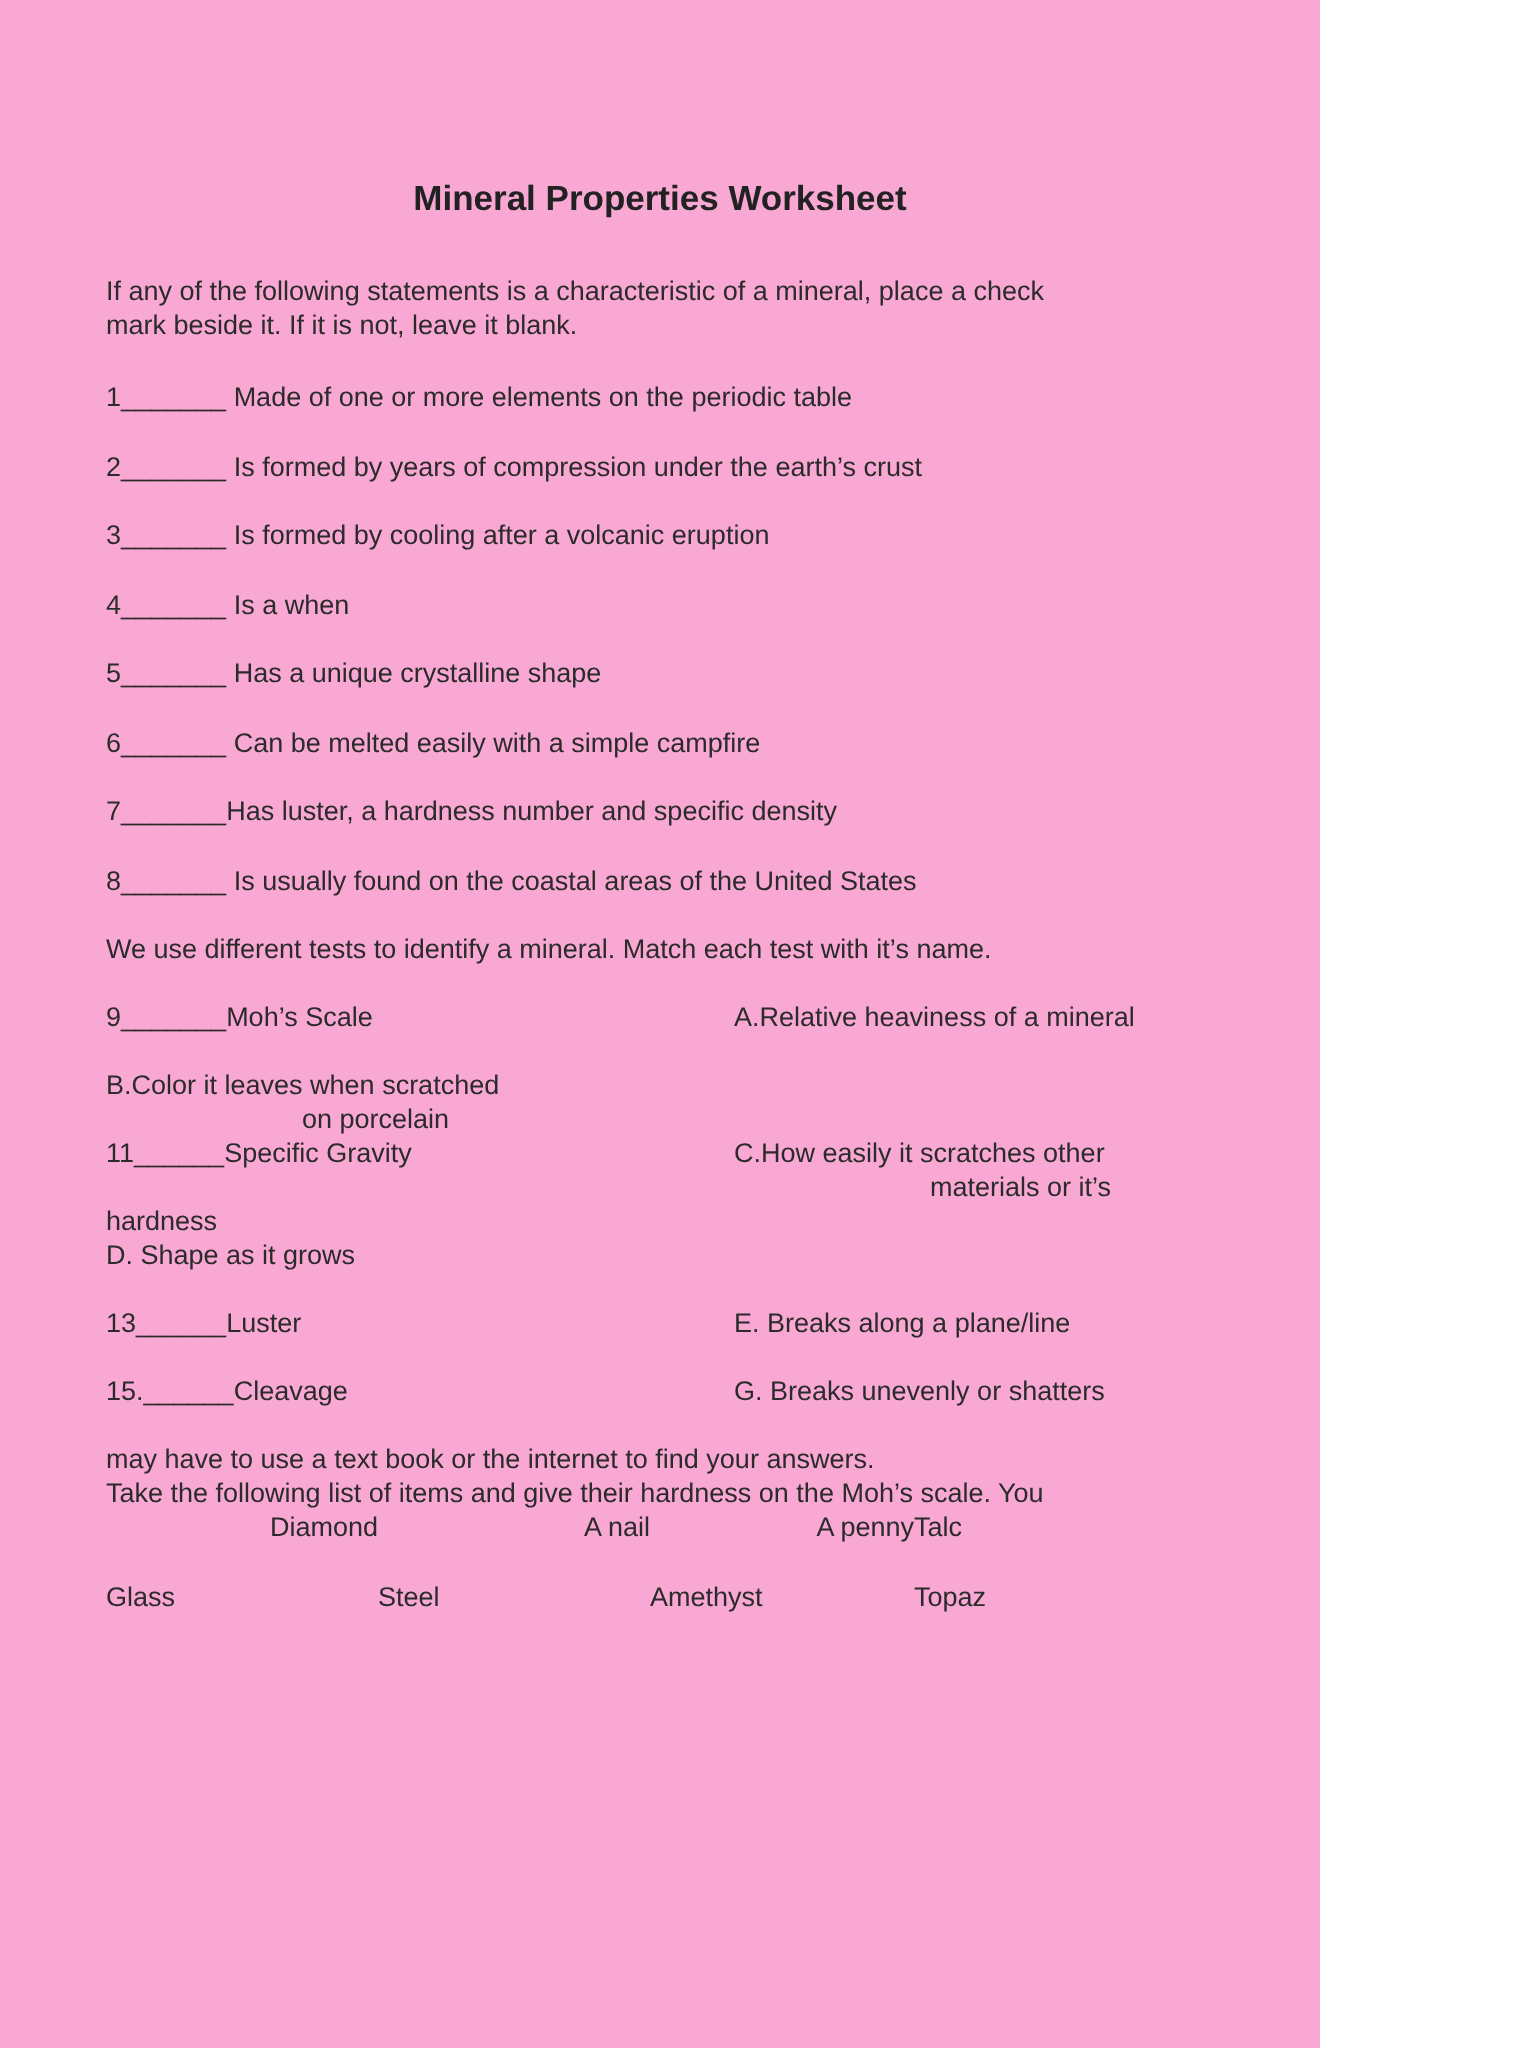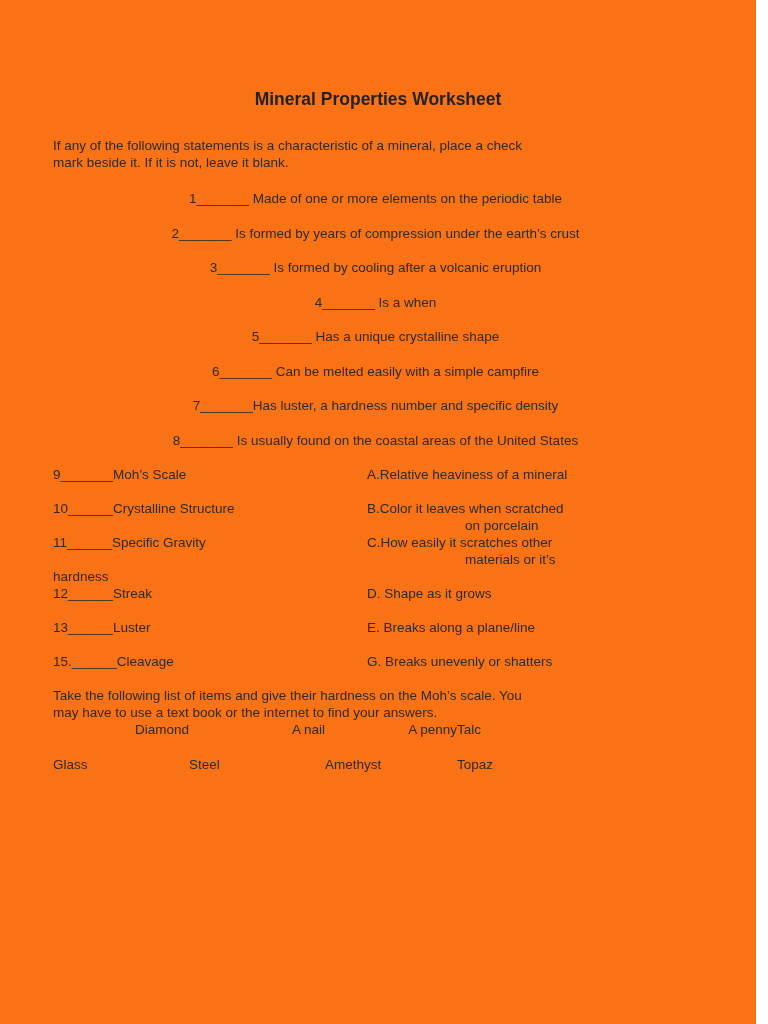--- a/index.html
+++ b/index.html
@@ -1,21 +1,21 @@
 <!DOCTYPE html>
 <html><head>
 <meta charset="utf-8">
 <style>
   * { margin: 0; padding: 0; box-sizing: border-box; }
   html, body { background: #ffffff; }
   .page {
     position: relative;
-    width: 756px;
+    width: 660px;
     height: 1024px;
-    background: #f97316;
+    background: #f9a8d4;
     font-family: "Liberation Sans", sans-serif;
     font-size: 13.5px;
     line-height: 17px;
     color: #2b2b2b;
     overflow: hidden;
   }
   .title {
     margin-top: 88px;
     text-align: center;
     font-size: 17.5px;
@@ -23,21 +23,21 @@
     line-height: 22px;
     color: #222;
   }
   .content {
     padding-left: 53px;
     padding-right: 58px;
     margin-top: 27px;
   }
   .line { line-height: 17px; white-space: pre; }
   .intro { margin-bottom: 19px; }
-  .check-item { margin-bottom: 17.5px; white-space: pre; text-align: center; }
+  .check-item { margin-bottom: 17.5px; white-space: pre; }
   .match-intro { margin-top: 0; margin-bottom: 17px; }
   .mrow { display: flex; align-items: flex-start; }
   .mrow.gap-after { margin-bottom: 17px; }
   .mleft { width: 314px; flex: none; white-space: pre; }
   .mright { flex: 1; }
   .cont-line { padding-left: 98px; line-height: 17px; }
   .stray { line-height: 17px; }
   .take-intro { margin-top: 17px; }
   .hrow { display: flex; }
   .hrow.gap-after { margin-bottom: 18px; text-align: right; }
@@ -64,50 +64,49 @@
       <div class="check-item">1_______ Made of one or more elements on the periodic table</div>
       <div class="check-item">2_______ Is formed by years of compression under the earth’s crust</div>
       <div class="check-item">3_______ Is formed by cooling after a volcanic eruption</div>
       <div class="check-item">4_______ Is a when</div>
       <div class="check-item">5_______ Has a unique crystalline shape</div>
       <div class="check-item">6_______ Can be melted easily with a simple campfire</div>
       <div class="check-item">7_______Has luster, a hardness number and specific density</div>
       <div class="check-item">8_______ Is usually found on the coastal areas of the United States</div>
     </div>
 
+    <div class="line match-intro">We use different tests to identify a mineral. Match each test with it’s name.</div>
 
     <div>
 
       <div class="mrow gap-after">
         <div class="mleft">9_______Moh’s Scale</div>
         <div class="mright">
           <div class="line">A.Relative heaviness of a mineral</div>
         </div>
       </div>
 
       <div class="mrow">
-        <div class="mleft">10______Crystalline Structure</div>
         <div class="mright">
           <div class="line">B.Color it leaves when scratched</div>
           <div class="cont-line">on porcelain</div>
         </div>
       </div>
 
       <div class="mrow">
         <div class="mleft">11______Specific Gravity</div>
         <div class="mright">
           <div class="line">C.How easily it scratches other</div>
           <div class="cont-line">materials or it’s</div>
         </div>
       </div>
 
       <div class="stray">hardness</div>
 
       <div class="mrow gap-after">
-        <div class="mleft">12______Streak</div>
         <div class="mright">
           <div class="line">D. Shape as it grows</div>
         </div>
       </div>
 
       <div class="mrow gap-after">
         <div class="mleft">13______Luster</div>
         <div class="mright">
           <div class="line">E. Breaks along a plane/line</div>
         </div>
@@ -117,22 +116,22 @@
       <div class="mrow">
         <div class="mleft">15.______Cleavage</div>
         <div class="mright">
           <div class="line">G. Breaks unevenly or shatters</div>
         </div>
       </div>
 
     </div>
 
     <div class="take-intro">
+      <div class="line">may have to use a text book or the internet to find your answers.</div>
       <div class="line">Take the following list of items and give their hardness on the Moh’s scale. You</div>
-      <div class="line">may have to use a text book or the internet to find your answers.</div>
     </div>
 
     <div>
       <div class="hrow gap-after">
         <div class="hcell c0">Diamond</div>
         <div class="hcell c1">A nail</div>
         <div class="hcell c2">A penny</div>
         <div class="hcell">Talc</div>
       </div>
       <div class="hrow">

